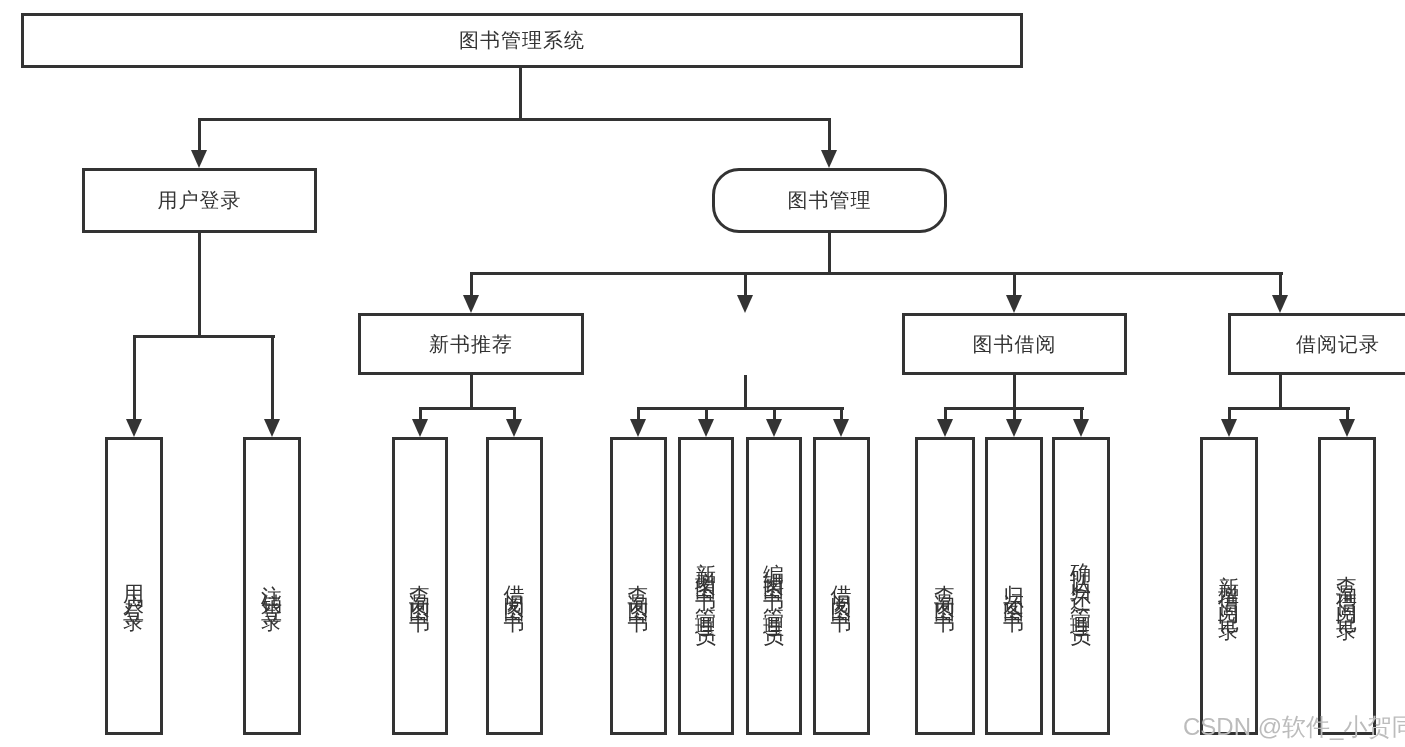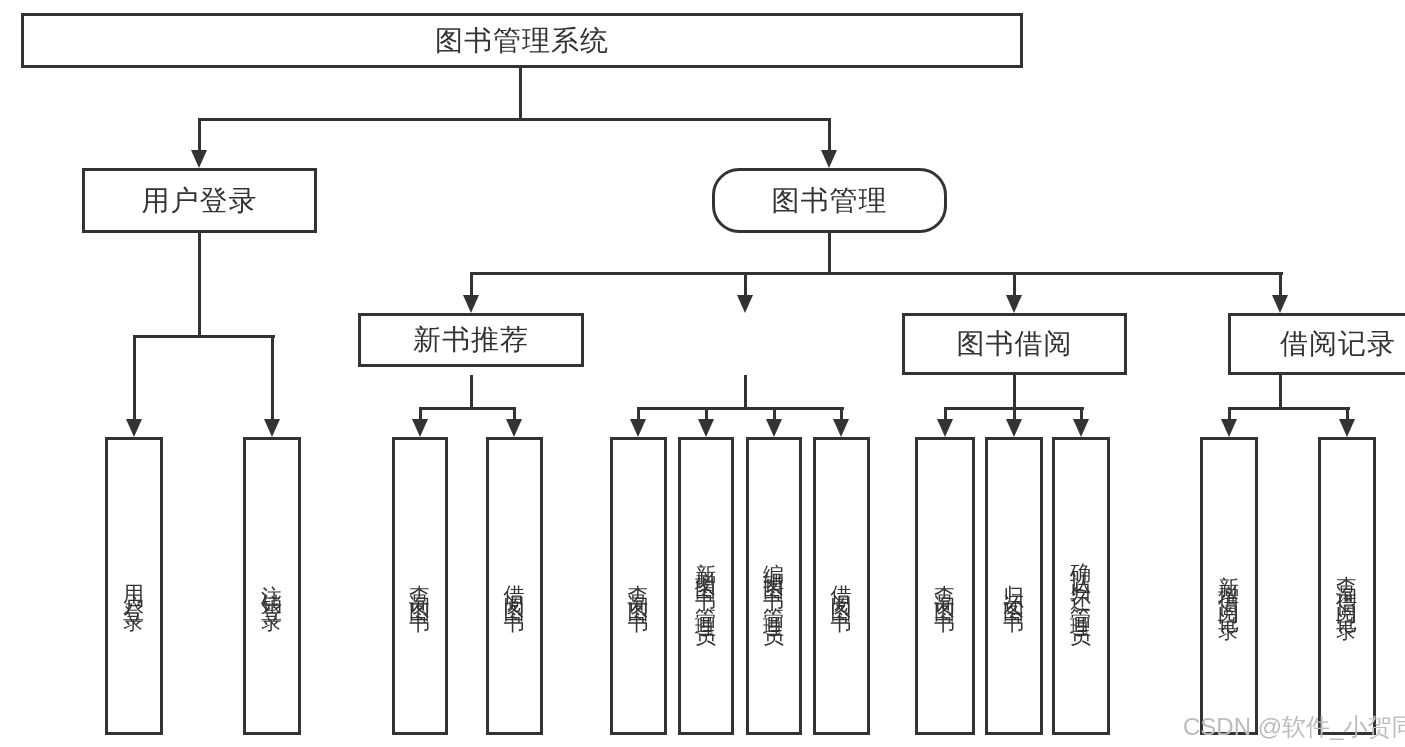--- a/index.html
+++ b/index.html
@@ -10,21 +10,21 @@
     font-family:"Liberation Sans","DejaVu Sans",sans-serif;
     overflow:hidden;
   }
   .box{
     position:absolute;
     box-sizing:border-box;
     border:3px solid #333333;
     background:#ffffff;
     color:#333333;
     display:flex;align-items:center;justify-content:center;
-    font-size:28px;
+    font-size:20px;
     letter-spacing:1px;
   }
   .vbox{
     writing-mode:vertical-rl;
     text-orientation:upright;
     font-size:21px;
     letter-spacing:9px;
     line-height:1;
     display:flex;align-items:center;justify-content:center;
   }
@@ -49,21 +49,21 @@
 <body>
 
 <div class="canvas">
 
   <div class="box" style="left:21px;top:13px;width:1002px;height:55px;">图书管理系统</div>
 
   <div class="box" style="left:82px;top:168px;width:235px;height:65px;">用户登录</div>
 
   <div class="box" style="left:712px;top:168px;width:235px;height:65px;border-radius:27px;">图书管理</div>
 
-  <div class="box" style="left:358px;top:313px;width:226px;height:54px;">新书推荐</div>
+  <div class="box" style="left:358px;top:313px;width:226px;height:62px;">新书推荐</div>
 
 
   <div class="box" style="left:902px;top:313px;width:225px;height:62px;">图书借阅</div>
 
   <div class="box" style="left:1228px;top:313px;width:220px;height:62px;">借阅记录</div>
 
   <div class="box vbox" style="left:105px;top:437px;width:58px;height:298px;">用户登录</div>
   <div class="box vbox" style="left:243px;top:437px;width:58px;height:298px;">注销登录</div>
 
   <div class="box vbox" style="left:392px;top:437px;width:56px;height:298px;">查询图书</div>

